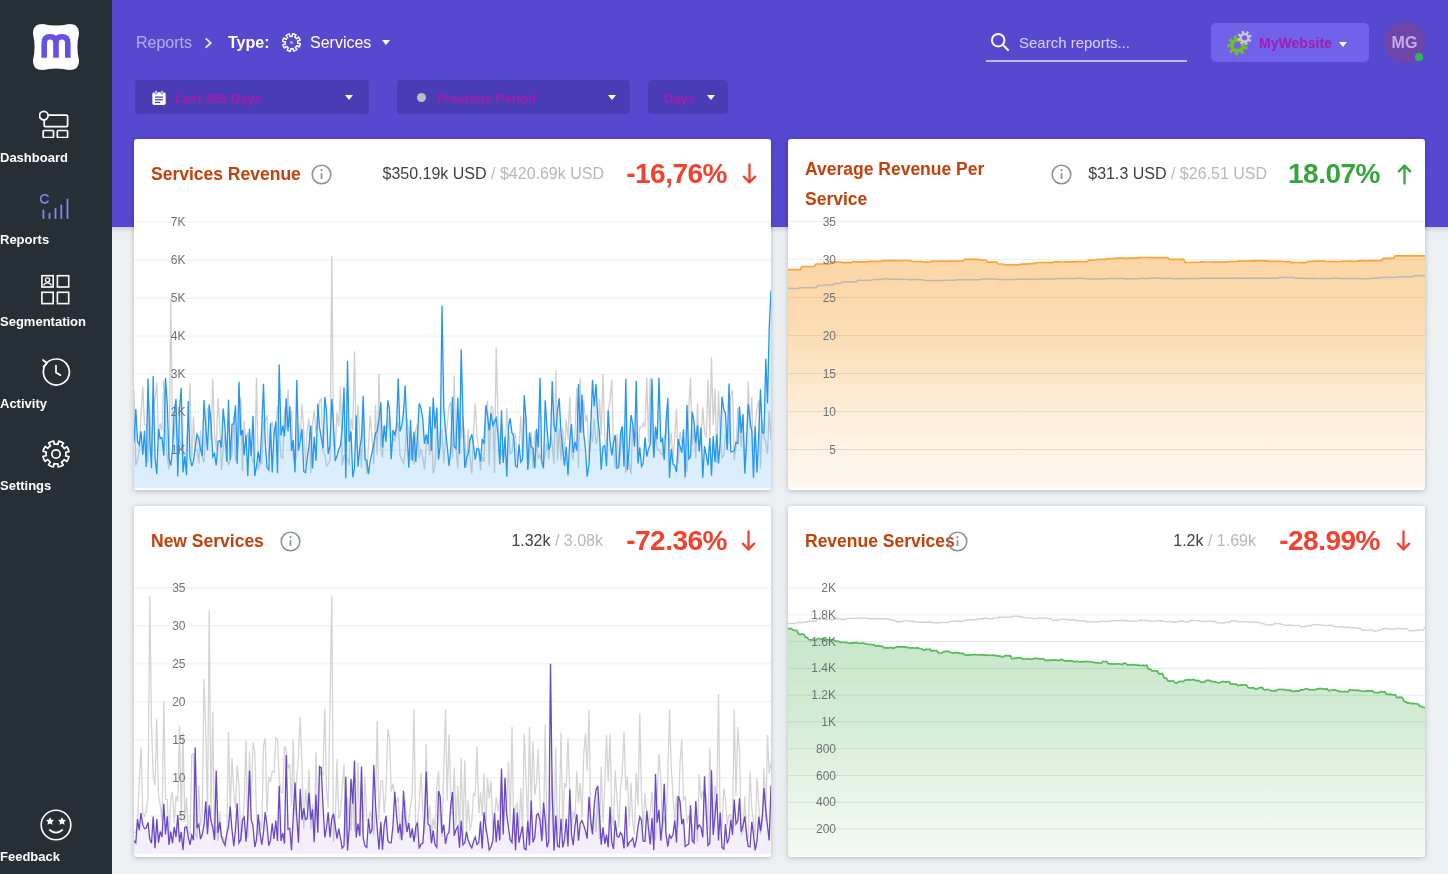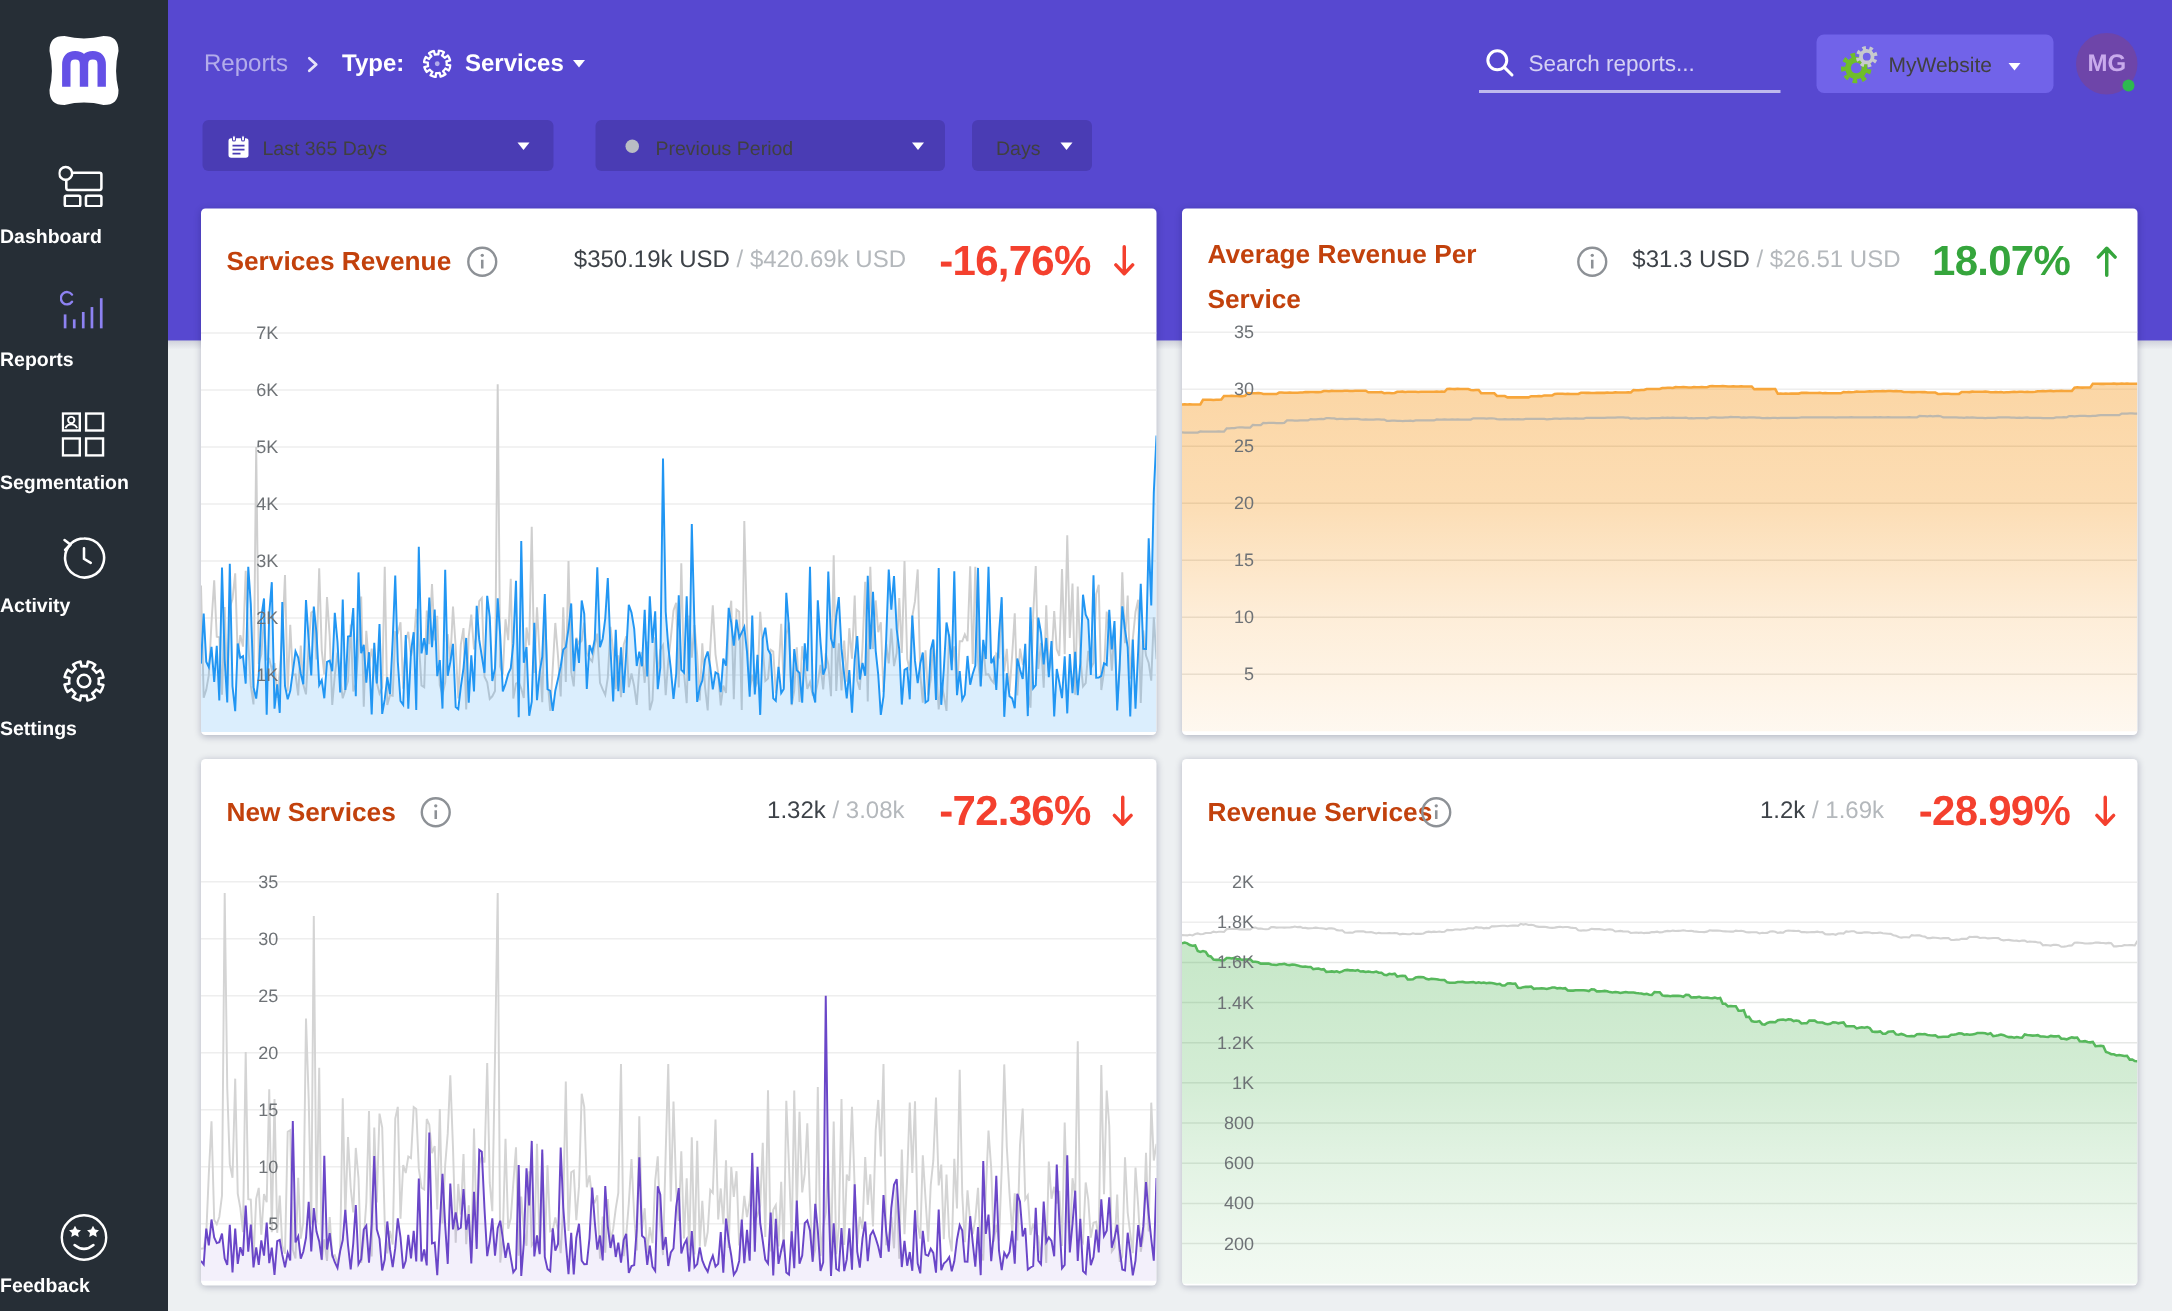--- a/index.html
+++ b/index.html
@@ -3,35 +3,35 @@
 *{margin:0;padding:0;box-sizing:border-box}
 html,body{width:1448px;height:874px;overflow:hidden;font-family:"Liberation Sans",sans-serif;background:#edf0f2;position:relative}
 .abs{position:absolute}
 .card{position:absolute;background:#fff;border-radius:3px;box-shadow:0 1px 5px rgba(10,15,60,0.25);overflow:hidden}
 .chart{position:absolute;left:0;top:0}
 .ctitle{position:absolute;font-size:17.5px;font-weight:700;color:#c2410c;letter-spacing:0px}
 .vals{position:absolute;font-size:16px;color:#b4b8bc;white-space:nowrap}
 .vals b{color:#3d4248;font-weight:400}
 .pct{position:absolute;font-size:28px;font-weight:700;letter-spacing:-0.5px;white-space:nowrap}
 .navlbl{position:absolute;width:112px;font-size:13px;font-weight:700;color:#fff}
-.btntxt{position:absolute;font-size:13px;font-weight:400;color:#404040;white-space:nowrap}
+.btntxt{position:absolute;font-size:13px;font-weight:700;color:#a21caf;white-space:nowrap}
 </style></head><body>
 
 <div class="abs" style="left:112px;top:0;width:1336px;height:227px;background:#5748d0"></div>
 <div class="abs" style="left:112px;top:227px;width:1336px;height:6px;background:linear-gradient(rgba(30,25,80,0.14),rgba(30,25,80,0))"></div>
 <div class="abs" style="left:136px;top:33.5px;font-size:16px;color:rgba(255,255,255,0.55)">Reports</div>
 <svg class="abs" style="left:204px;top:37px" width="9" height="12" viewBox="0 0 9 13">
     <polyline points="2,2 7,6.5 2,11" fill="none" stroke="rgba(255,255,255,0.85)" stroke-width="2" stroke-linecap="round" stroke-linejoin="round"></polyline>
   </svg>
 <div class="abs" style="left:228px;top:33.5px;font-size:16px;font-weight:700;color:#fff">Type:</div>
 <svg class="abs" style="left:282px;top:33px" width="19" height="19" viewBox="0 0 19 19">
     <path d="M18.34,10.57A8.90,8.90 0 0 1 17.19,13.99L14.94,12.68A6.30,6.30 0 0 1 13.39,14.46L14.99,16.50A8.90,8.90 0 0 1 11.76,18.11L11.10,15.59A6.30,6.30 0 0 1 8.75,15.75L8.43,18.34A8.90,8.90 0 0 1 5.01,17.19L6.32,14.94A6.30,6.30 0 0 1 4.54,13.39L2.50,14.99A8.90,8.90 0 0 1 0.89,11.76L3.41,11.10A6.30,6.30 0 0 1 3.25,8.75L0.66,8.43A8.90,8.90 0 0 1 1.81,5.01L4.06,6.32A6.30,6.30 0 0 1 5.61,4.54L4.01,2.50A8.90,8.90 0 0 1 7.24,0.89L7.90,3.41A6.30,6.30 0 0 1 10.25,3.25L10.57,0.66A8.90,8.90 0 0 1 13.99,1.81L12.68,4.06A6.30,6.30 0 0 1 14.46,5.61L16.50,4.01A8.90,8.90 0 0 1 18.11,7.24L15.59,7.90A6.30,6.30 0 0 1 15.75,10.25Z" fill="none" stroke="#fff" stroke-width="1.5" stroke-linejoin="round"></path>
     <circle cx="9.5" cy="9.5" r="1.6" fill="rgba(255,255,255,0.55)"></circle>
   </svg>
-<div class="abs" style="left:310px;top:33.5px;font-size:16px;font-weight:700;color:#fff">Services</div>
+<div class="abs" style="left:310px;top:33.5px;font-size:16px;font-weight:400;color:#fff">Services</div>
 <div style="position:absolute;left:382px;top:40px;width:0;height:0;border-left:4.5px solid transparent;border-right:4.5px solid transparent;border-top:5.5px solid #fff"></div>
 <svg class="abs" style="left:990px;top:32px" width="20" height="20" viewBox="0 0 20 20">
     <circle cx="8.2" cy="8.2" r="6.3" fill="none" stroke="#fff" stroke-width="2"></circle>
     <line x1="12.9" y1="12.9" x2="18" y2="18" stroke="#fff" stroke-width="2" stroke-linecap="round"></line>
   </svg>
 <div class="abs" style="left:1019px;top:34px;font-size:15px;color:rgba(255,255,255,0.75)">Search reports...</div>
 <div class="abs" style="left:986px;top:60px;width:201px;height:2px;background:rgba(255,255,255,0.62)"></div>
 <div class="abs" style="left:1211px;top:23px;width:158px;height:39px;background:#7163e9;border-radius:5px"></div>
 <svg class="abs" style="left:1225px;top:28px" width="30" height="30" viewBox="0 0 30 30">
     <g transform="translate(12.5,17.3)">

